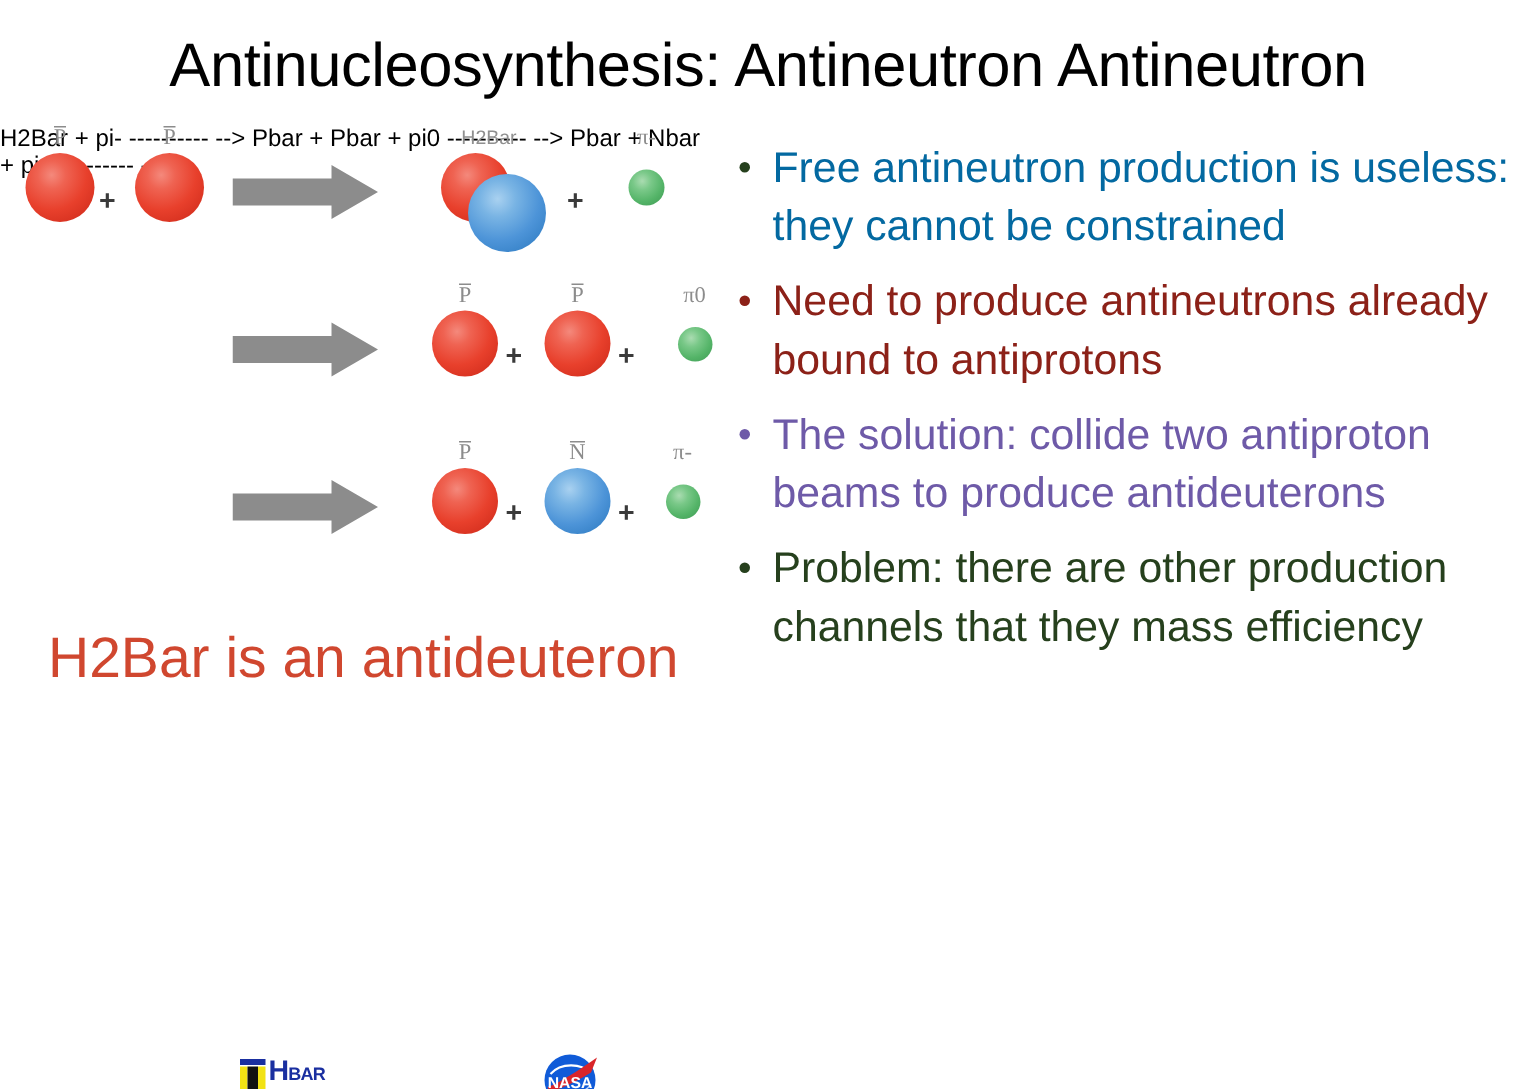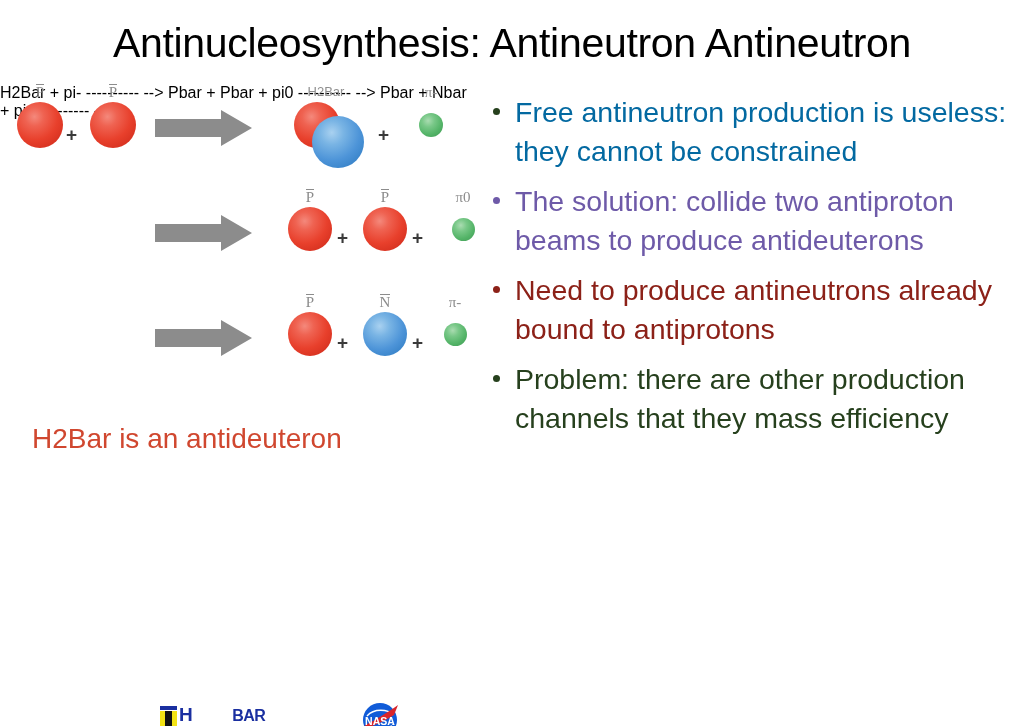--- a/index.html
+++ b/index.html
@@ -110,21 +110,21 @@
     position: absolute;
     width: 90px;
     height: 78px;
   }
   .composite .sphere { position: absolute; }
 
   #caption-antideuteron {
     position: absolute;
     left: 32px;
     top: 420px;
-    font-size: 28px;
+    font-size: 38px;
     line-height: 38px;
     color: #d0472f;
     white-space: nowrap;
   }
 
   
   #bullet-list {
     position: absolute;
     left: 487px;
     top: 93px;
@@ -185,21 +185,21 @@
     position: absolute; left: 12px; top: 5px; width: 5px; height: 15px;
     background: #f2e214;
   }
   #logo-hbar .wordmark {
     font-size: 19px;
     font-weight: bold;
     color: #1a2fa0;
     letter-spacing: -0.5px;
     line-height: 20px;
   }
-  #logo-hbar .wordmark .small { font-size: 16px; margin-left: 40px; }
+  #logo-hbar .wordmark .small { font-size: 12px; }
 
   #logo-nasa {
     position: absolute;
     left: 358px;
     top: 0px;
     width: 44px;
     height: 44px;
   }
   #logo-nasa svg { display: block; }
 </style>
@@ -309,28 +309,28 @@
 <div id="caption-antideuteron">H2Bar is an antideuteron</div>
 
 <div id="bullet-list">
 
 
   <div class="bullet" style="color:#0369a1;">
     <span class="dot" style="background:#26401d;"></span>
     <span class="btext">Free antineutron production is useless: they cannot be constrained</span>
   </div>
 
+  <div class="bullet" style="color:#8c2118;">
+    <span class="dot" style="background:#8c2118;"></span>
+    <span class="btext">Need to produce antineutrons already bound to antiprotons</span>
+  </div>
+
   <div class="bullet" style="color:#6e5aa8;">
     <span class="dot" style="background:#6e5aa8;"></span>
     <span class="btext">The solution: collide two antiproton beams to produce antideuterons</span>
-  </div>
-
-  <div class="bullet" style="color:#8c2118;">
-    <span class="dot" style="background:#8c2118;"></span>
-    <span class="btext">Need to produce antineutrons already bound to antiprotons</span>
   </div>
 
   <div class="bullet" style="color:#26401d;">
     <span class="dot" style="background:#26401d;"></span>
     <span class="btext">Problem: there are other production channels that they mass efficiency</span>
   </div>
 </div>
 
 <div id="footer-logos">
 

